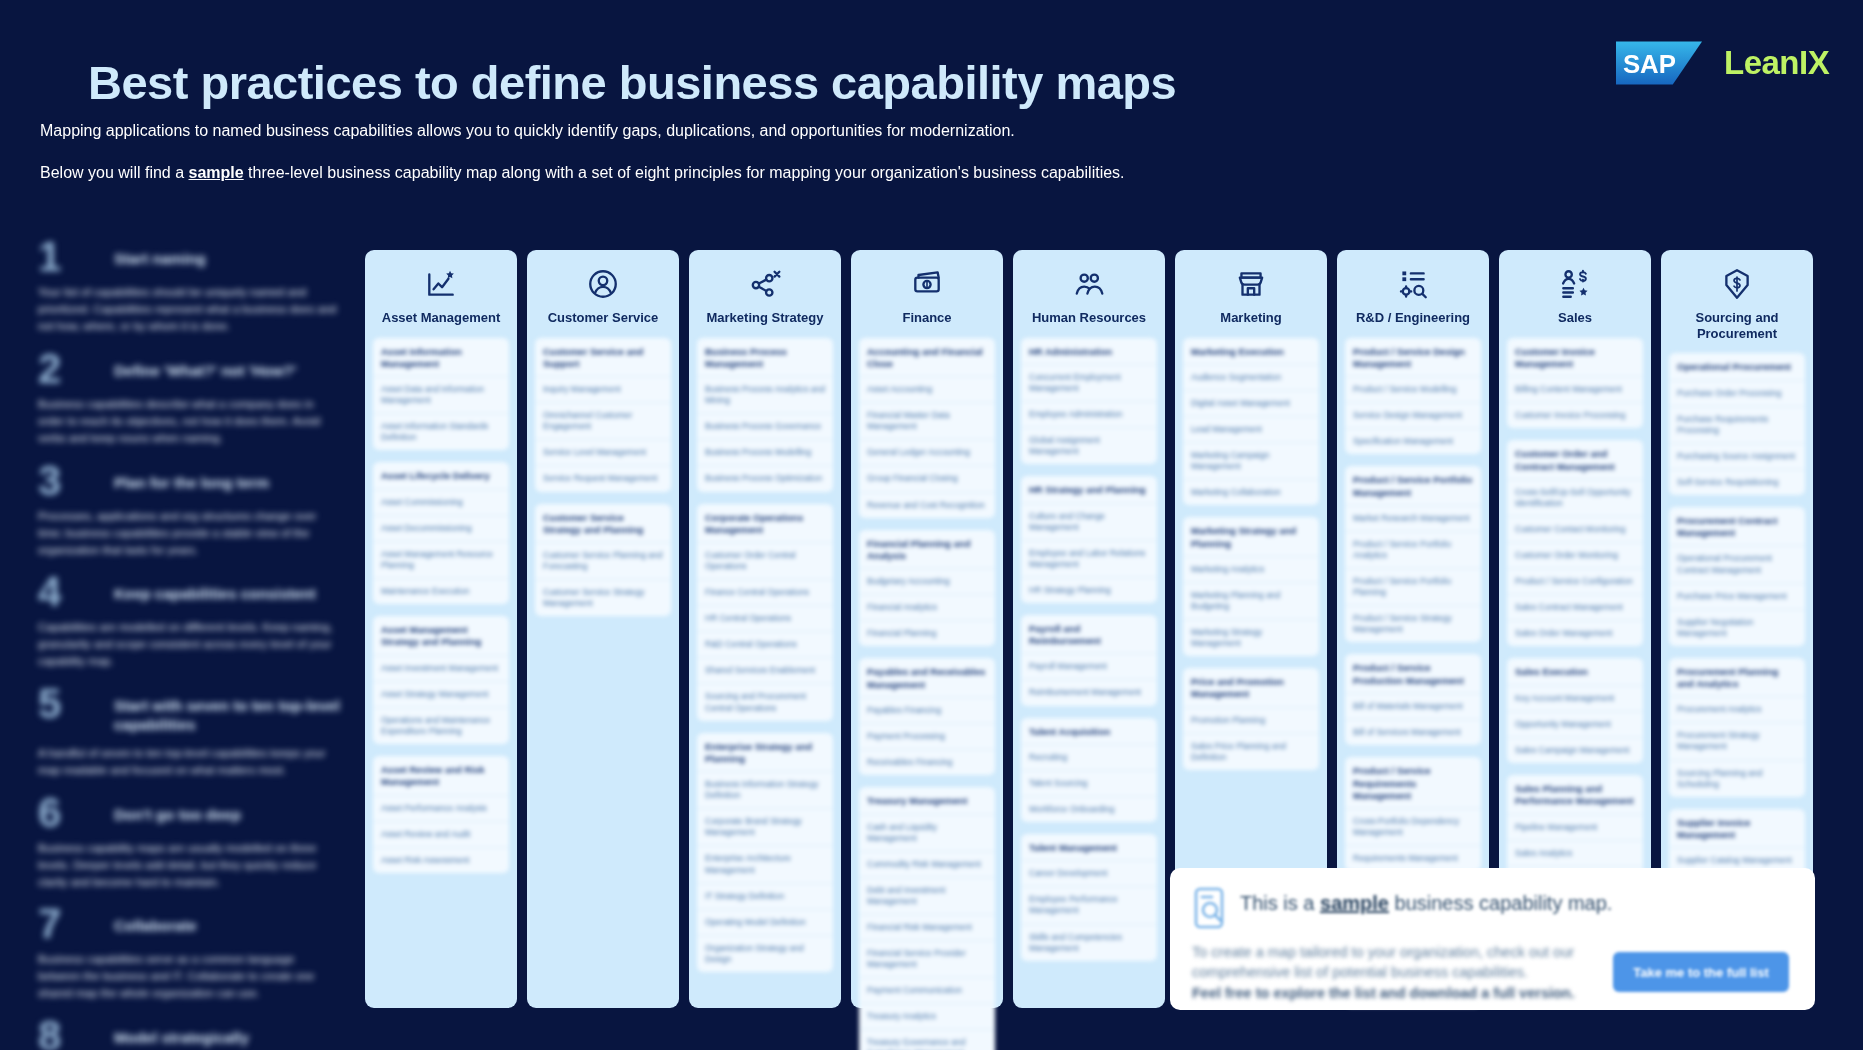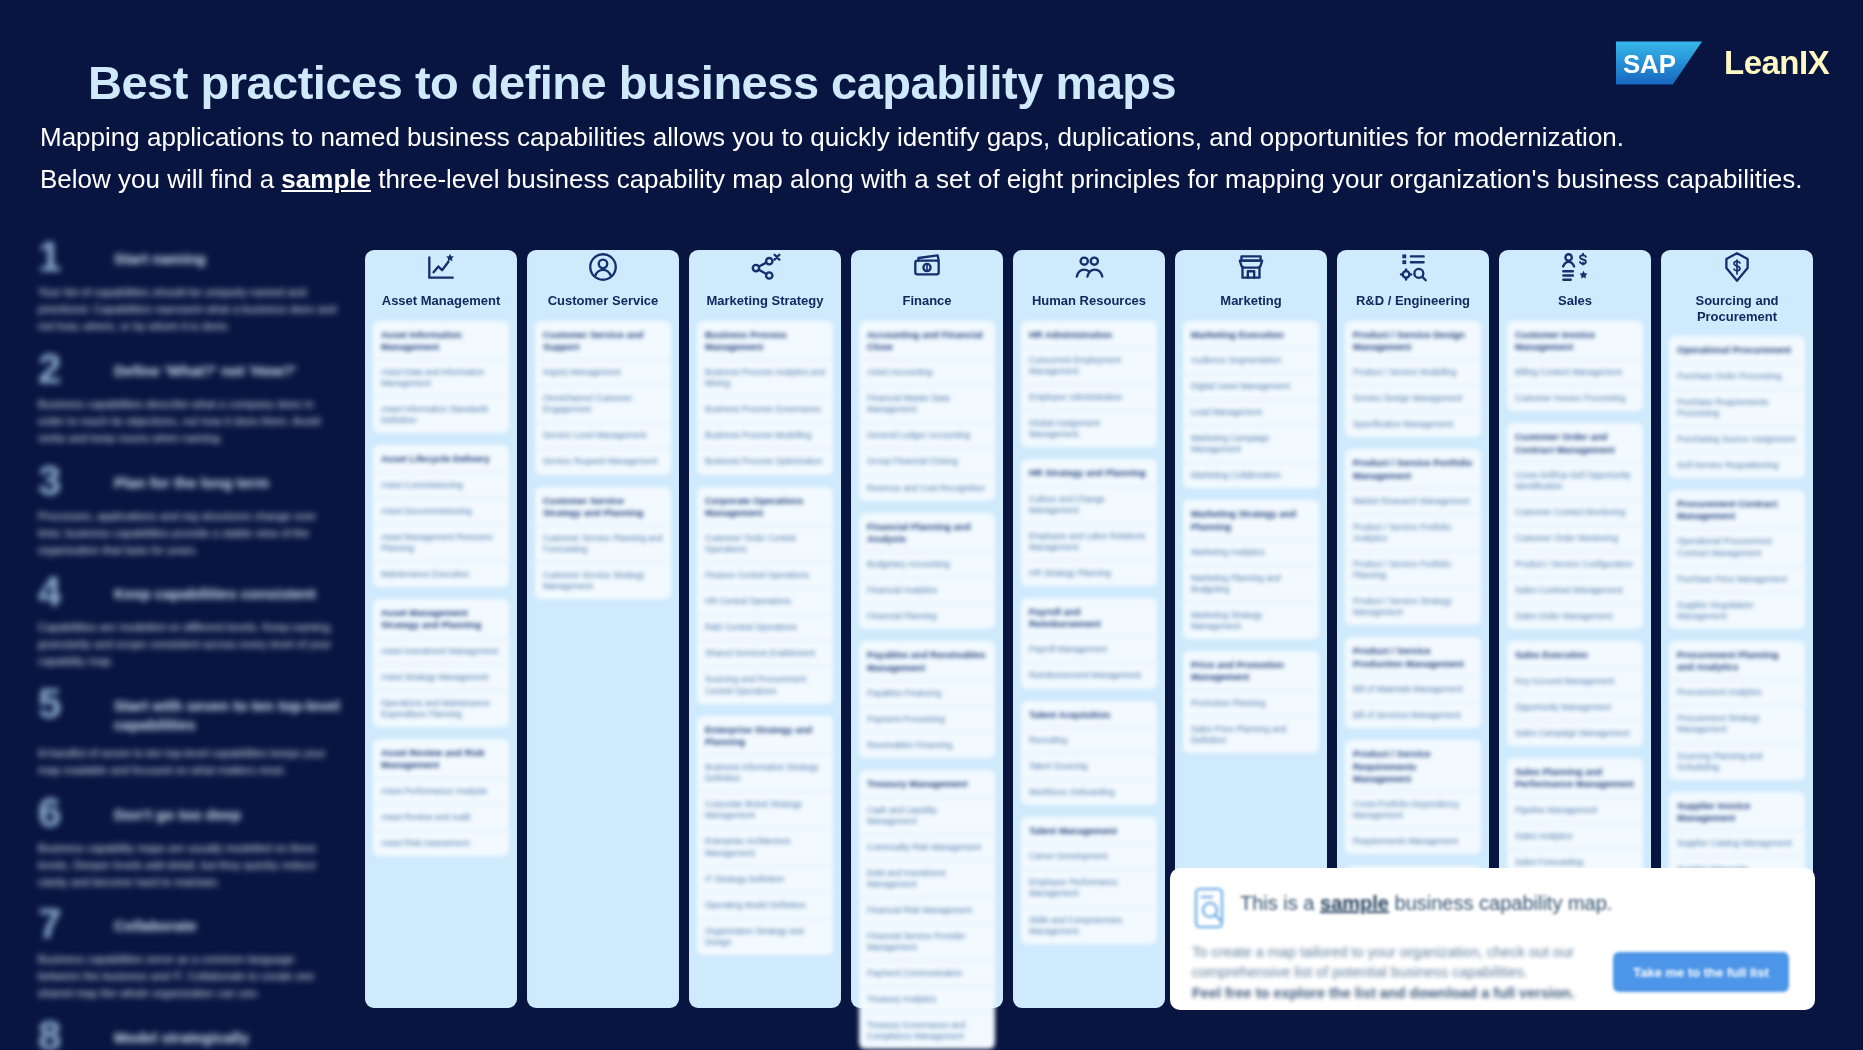--- a/index.html
+++ b/index.html
@@ -9,28 +9,28 @@
     font-family:"Liberation Sans", sans-serif;
     -webkit-font-smoothing:antialiased;
   }
   
   .page-title{
     position:absolute;left:40px;top:24px;
     font-size:47px;font-weight:700;letter-spacing:-0.5px;
     color:#cfe9fb;
     margin-left:48px;
   }
-  .subtitle{position:absolute;left:40px;color:#ffffff;font-size:26px;}
+  .subtitle{position:absolute;left:40px;color:#ffffff;font-size:16px;}
   .subtitle.s1{top:122px;}
   .subtitle.s2{top:164px;text-align:center;}
   .subtitle .bold-u{font-weight:700;text-decoration:underline;}
   .logo{position:absolute;left:1616px;top:38px;display:flex;align-items:center;gap:22px;}
   .sap-mark{position:relative;width:86px;height:50px;}
   .sap-mark svg{display:block;}
-  .leanix-text{color:#fef9c3;font-size:33px;font-weight:700;letter-spacing:-0.5px;}
+  .leanix-text{color:#bef264;font-size:33px;font-weight:700;letter-spacing:-0.5px;}
   
   .principles{
     position:absolute;left:38px;top:244px;width:302px;
     filter:blur(3.1px);
   }
   .p-item{position:relative;margin-bottom:21px;}
   .p-num{
     position:absolute;left:0;top:-8px;
     font-size:42px;font-weight:700;color:#a9cdec;opacity:.85;line-height:1;
   }
@@ -45,21 +45,21 @@
   .columns{
     position:absolute;left:365px;top:250px;
     display:flex;gap:10px;
   }
   .col{
     width:152px;background:#cfeafc;border-radius:9px;
     box-sizing:border-box;flex:none;
   }
   .col.tall{height:758px;}
   .col.short{height:670px;}
-  .col-head{text-align:center;}
+  .col-head{padding-top:17px;text-align:center;}
   .col-icon{color:#14306e;height:36px;}
   .col-icon svg{width:34px;height:34px;}
   .col-name{
     margin-top:7px;padding:0 8px;
     font-size:13px;font-weight:700;color:#102a60;line-height:1.2;
   }
   .cards{
     margin-top:12px;padding:0 8px 8px;
     display:flex;flex-direction:column;gap:12px;
     filter:blur(2.3px);

